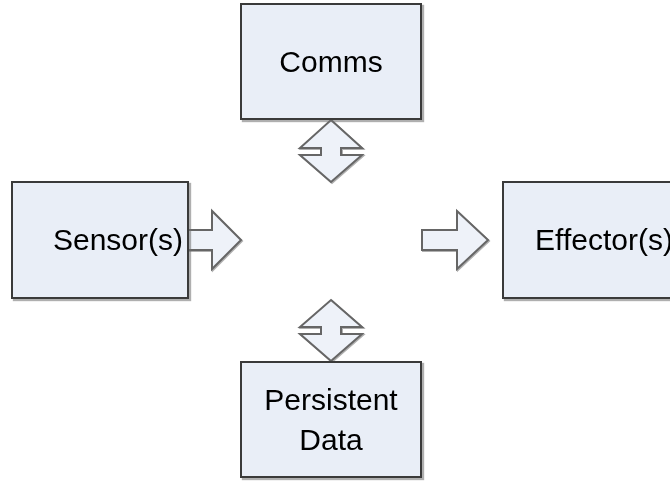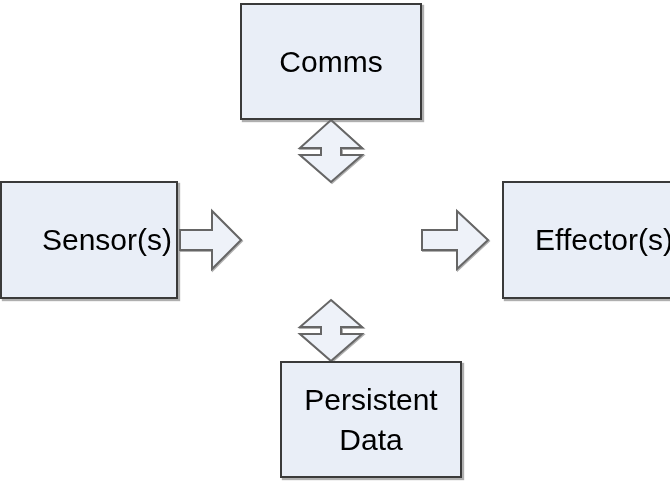--- a/index.html
+++ b/index.html
@@ -34,24 +34,24 @@
     justify-content: center;
     text-align: center;
   }
   .node .label {
     font-size: 30px;
     line-height: 40px;
     color: #000000;
     padding: 0 8px;
   }
   .node-comms      { left: 240px; top: 3px;   width: 182px; height: 117px; }
-  .node-sensors    { left: 0;   top: 181px; width: 178px; height: 118px; padding-left: 36px; }
+  .node-sensors    { left: 11px;   top: 181px; width: 178px; height: 118px; padding-left: 36px; }
   .node-processing { left: 240px; top: 182px; width: 182px; height: 118px; }
   .node-effectors  { left: 488px; top: 181px; width: 204px; height: 118px; margin-left: 14px; }
-  .node-persistent { left: 240px; top: 361px; width: 182px; height: 117px; margin-left: 40px; }
+  .node-persistent { left: 240px; top: 361px; width: 182px; height: 117px; }
 </style>
 </head>
 <body>
 
 <div class="canvas">
 
   <svg class="arrows" viewBox="0 0 670 484" aria-hidden="true">
     <polygon points="180,230 212,230 212,211 241,240 212,269 212,250 180,250" fill="#eef2f9"></polygon>
     <polygon points="422,230 457,230 457,211 488,240 457,269 457,250 422,250" fill="#eef2f9"></polygon>
     <polygon points="331,120 362,148 341,148 341,155 362,155 331,182 300,155 321,155 321,148 300,148" fill="#eef2f9"></polygon>

